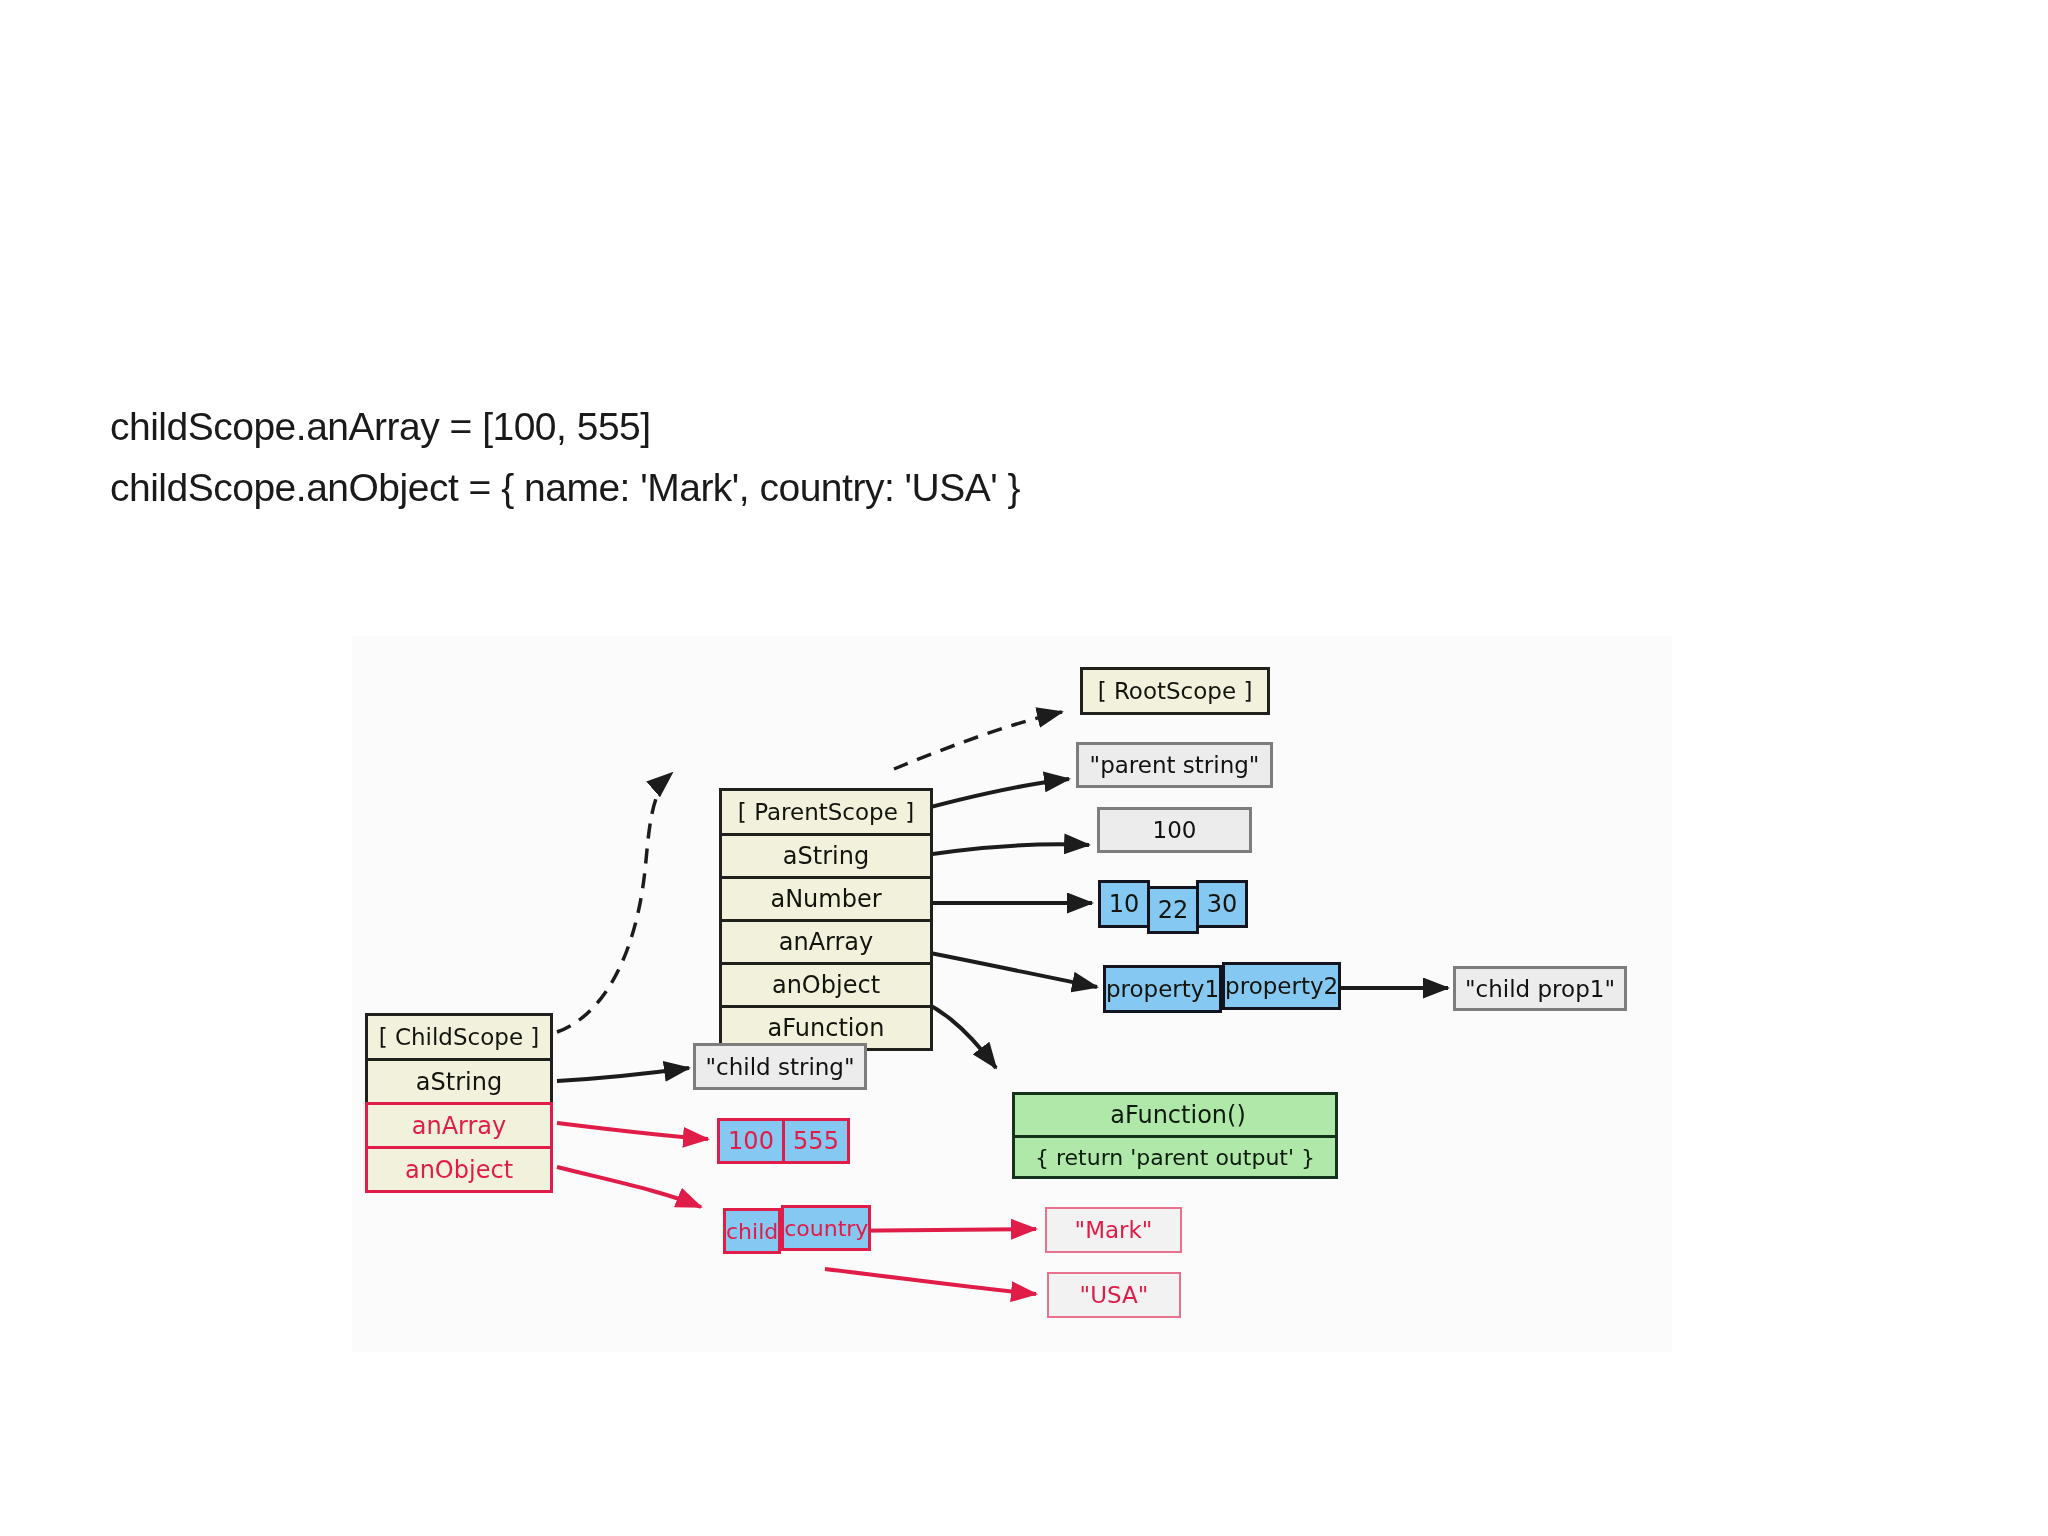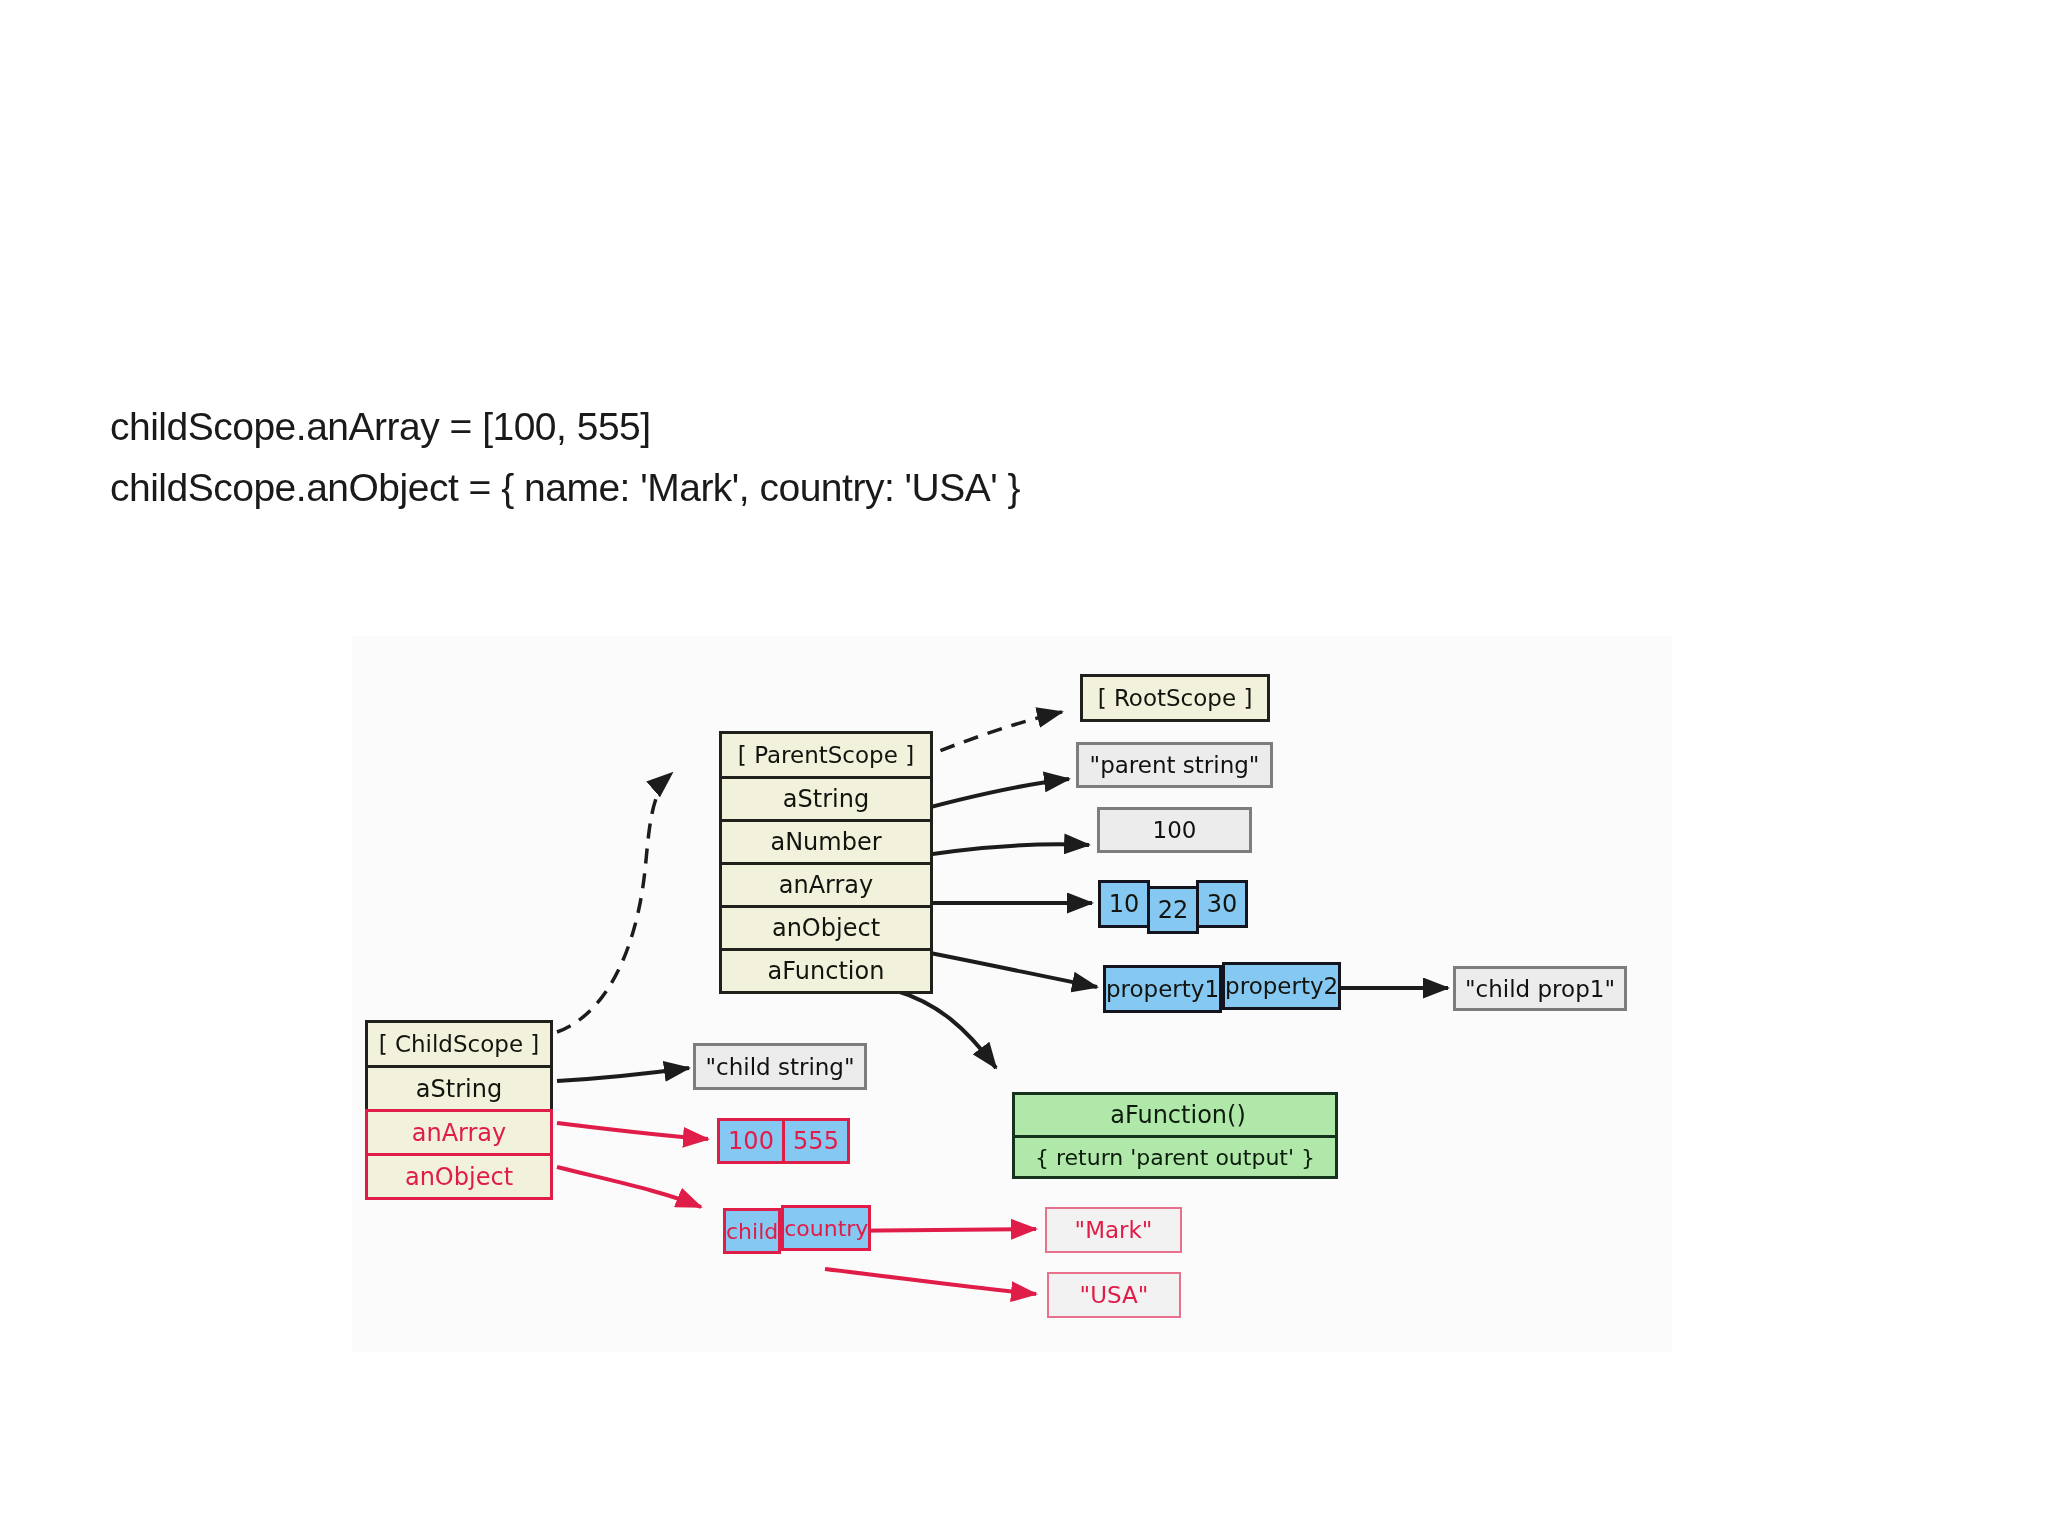--- a/index.html
+++ b/index.html
@@ -16,21 +16,21 @@
   
   #diagram-backdrop{position:absolute;left:352px;top:636px;width:1320px;height:716px;background:#fbfbfb;}
   
   #arrows{position:absolute;left:0;top:0;z-index:1;}
   
   .scope{position:absolute;display:flex;flex-direction:column;z-index:2;font-size:24px;}
   .scope .cell{
     box-sizing:border-box;border:3px solid #20201c;background:var(--cream,#f2f2dc);
     display:flex;align-items:center;justify-content:center;margin-top:-3px;color:#14140f;
   }
-  .scope .cell:first-child{margin-top:7px;}
+  .scope .cell:first-child{margin-top:0;}
   .scope .hdr{font-size:23px;}
   .cell.red-cell{border-color:var(--crimson,#e01c48);color:var(--crimson,#e01c48);}
   
   .valbox{
     position:absolute;box-sizing:border-box;background:var(--gray,#ececec);border:3px solid #7d7d7d;
     display:flex;align-items:center;justify-content:center;font-size:23px;color:#111;z-index:2;
   }
   .valbox.red-val{border:2px solid #e8728e;background:#f2f2f2;color:var(--crimson,#e01c48);}
   
   .bluerow{position:absolute;display:flex;z-index:2;}
@@ -90,21 +90,21 @@
     <path d="M 557,1123 C 614,1130 662,1136 708,1139" fill="none" stroke="#e01c48" stroke-width="4" marker-end="url(#mR)"></path>
     <path d="M 557,1167 C 617,1182 662,1191 701,1207" fill="none" stroke="#e01c48" stroke-width="4" marker-end="url(#mR)"></path>
     <path d="M 825,1231 L 1036,1229" fill="none" stroke="#e01c48" stroke-width="4" marker-end="url(#mR)"></path>
     <path d="M 825,1269 C 902,1278 972,1288 1036,1294" fill="none" stroke="#e01c48" stroke-width="4" marker-end="url(#mR)"></path>
   </svg>
 
   <div class="scope" style="left:1080px;top:667px;width:190px;">
     <div class="cell hdr" style="height:48px;">[ RootScope ]</div>
   </div>
 
-  <div class="scope" style="left:676px;top:724px;width:214px;padding-left:43px;">
+  <div class="scope" style="left:676px;top:788px;width:214px;padding-left:43px;">
     <div class="cell hdr" style="height:48px;">[ ParentScope ]</div>
     <div class="cell" style="height:46px;">aString</div>
     <div class="cell" style="height:46px;">aNumber</div>
     <div class="cell" style="height:46px;">anArray</div>
     <div class="cell" style="height:46px;">anObject</div>
     <div class="cell" style="height:46px;">aFunction</div>
   </div>
 
   <div class="scope" style="left:365px;top:1013px;width:188px;">
     <div class="cell hdr" style="height:48px;">[ ChildScope ]</div>

